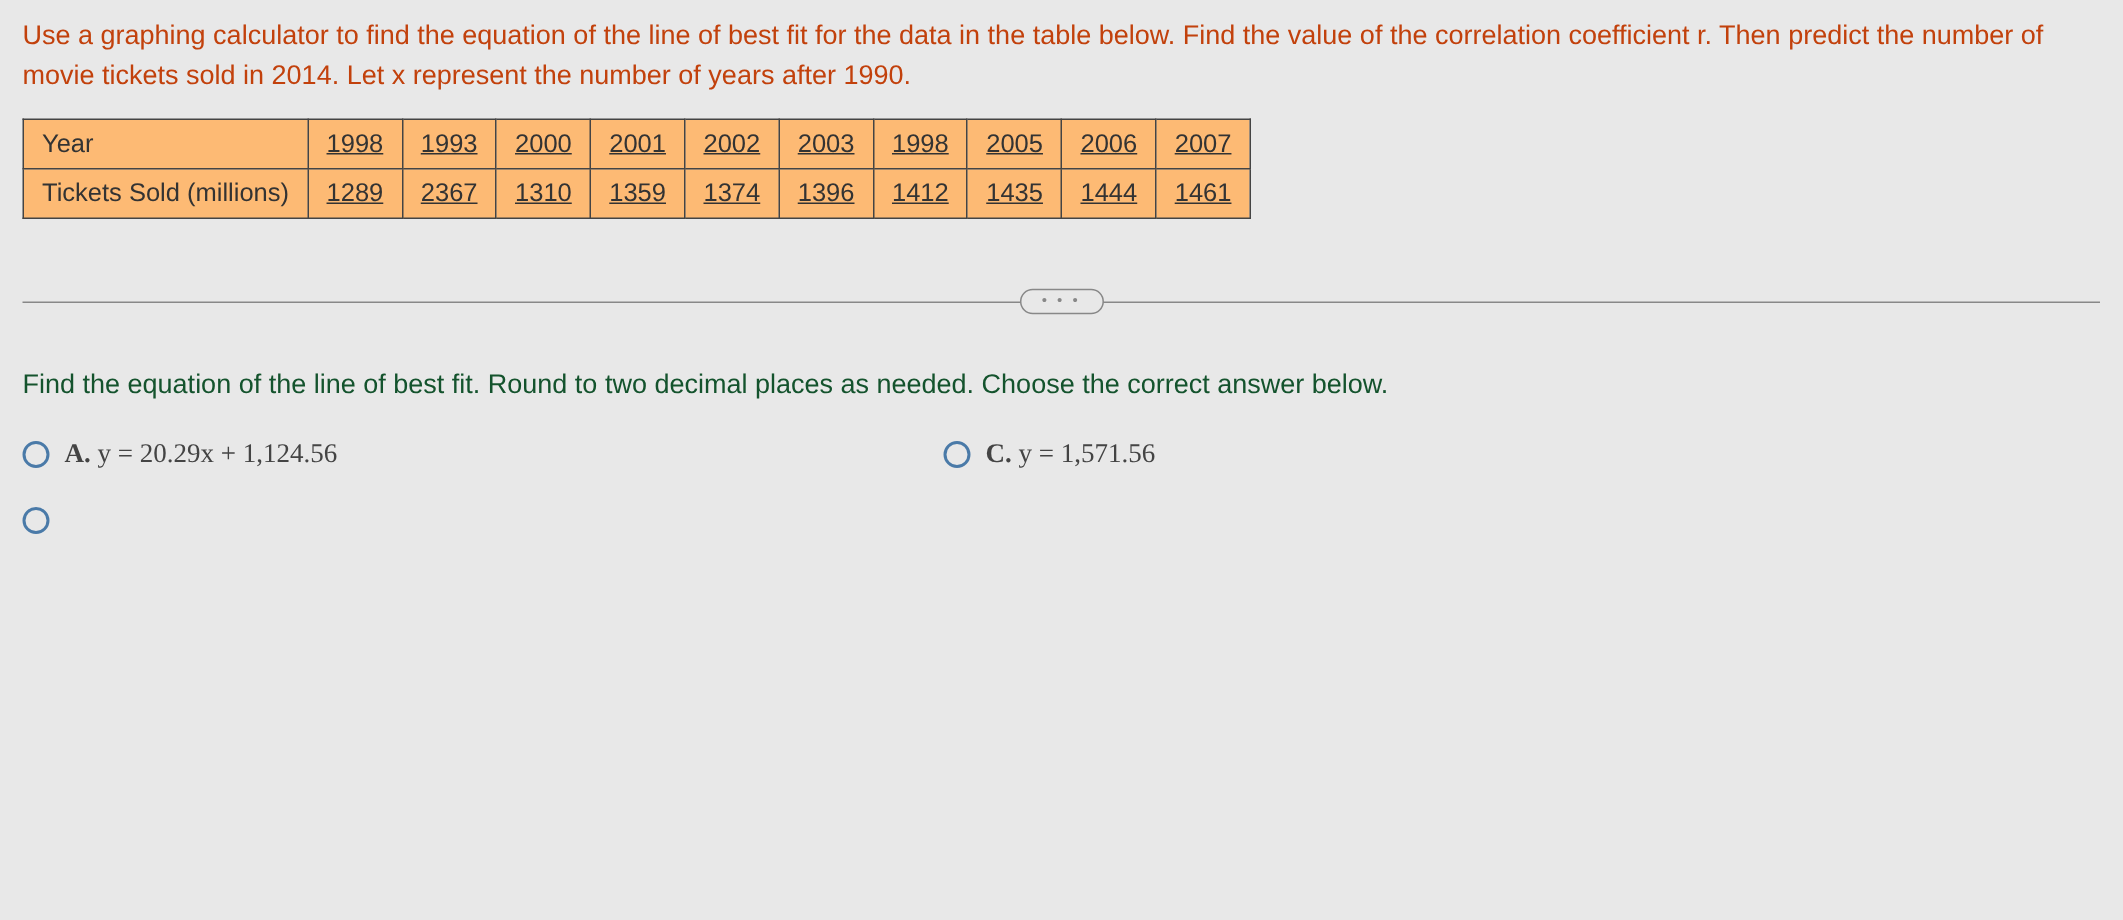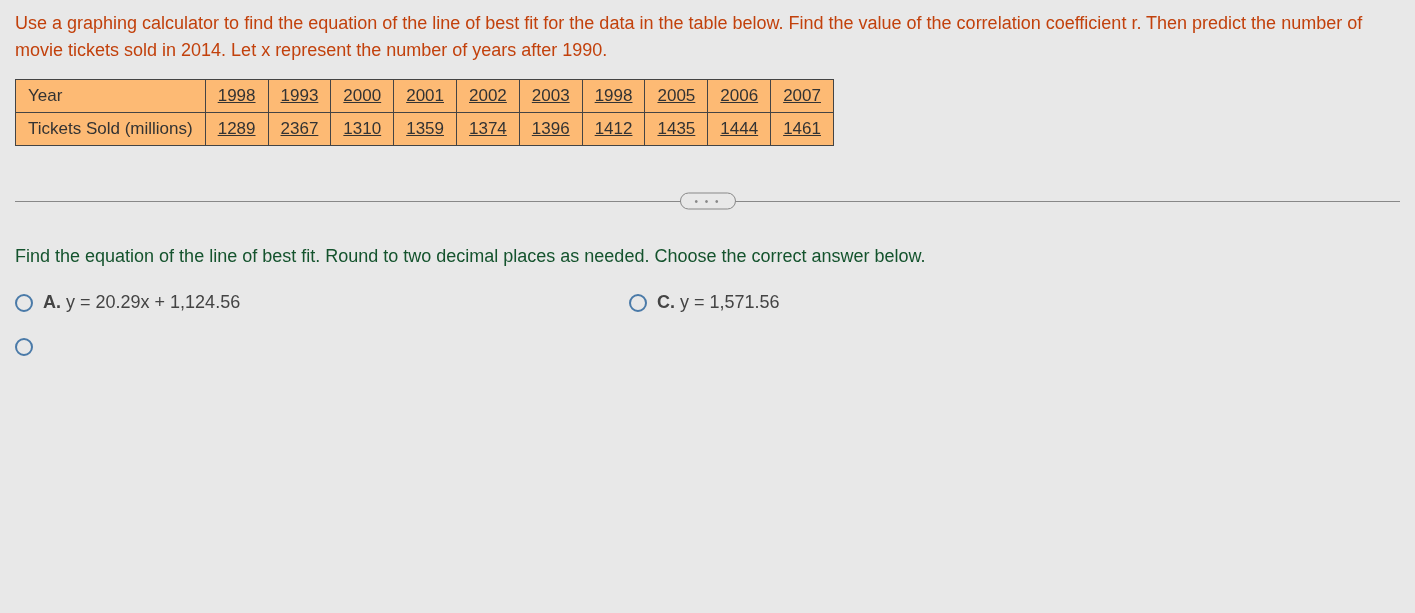--- a/index.html
+++ b/index.html
@@ -70,20 +70,21 @@
     .sub-question {
       font-size: 18px;
       color: #14532d;
       margin-bottom: 25px;
     }
     .options-grid {
       display: grid;
       grid-template-columns: 1fr 1fr;
       gap: 25px 28px;
       max-width: 1200px;
+      font-family: Liberation Serif, serif;
     }
     .option {
       display: flex;
       align-items: center;
       gap: 10px;
     }
     .radio {
       width: 18px;
       height: 18px;
       border: 2px solid #4a7aa8;

